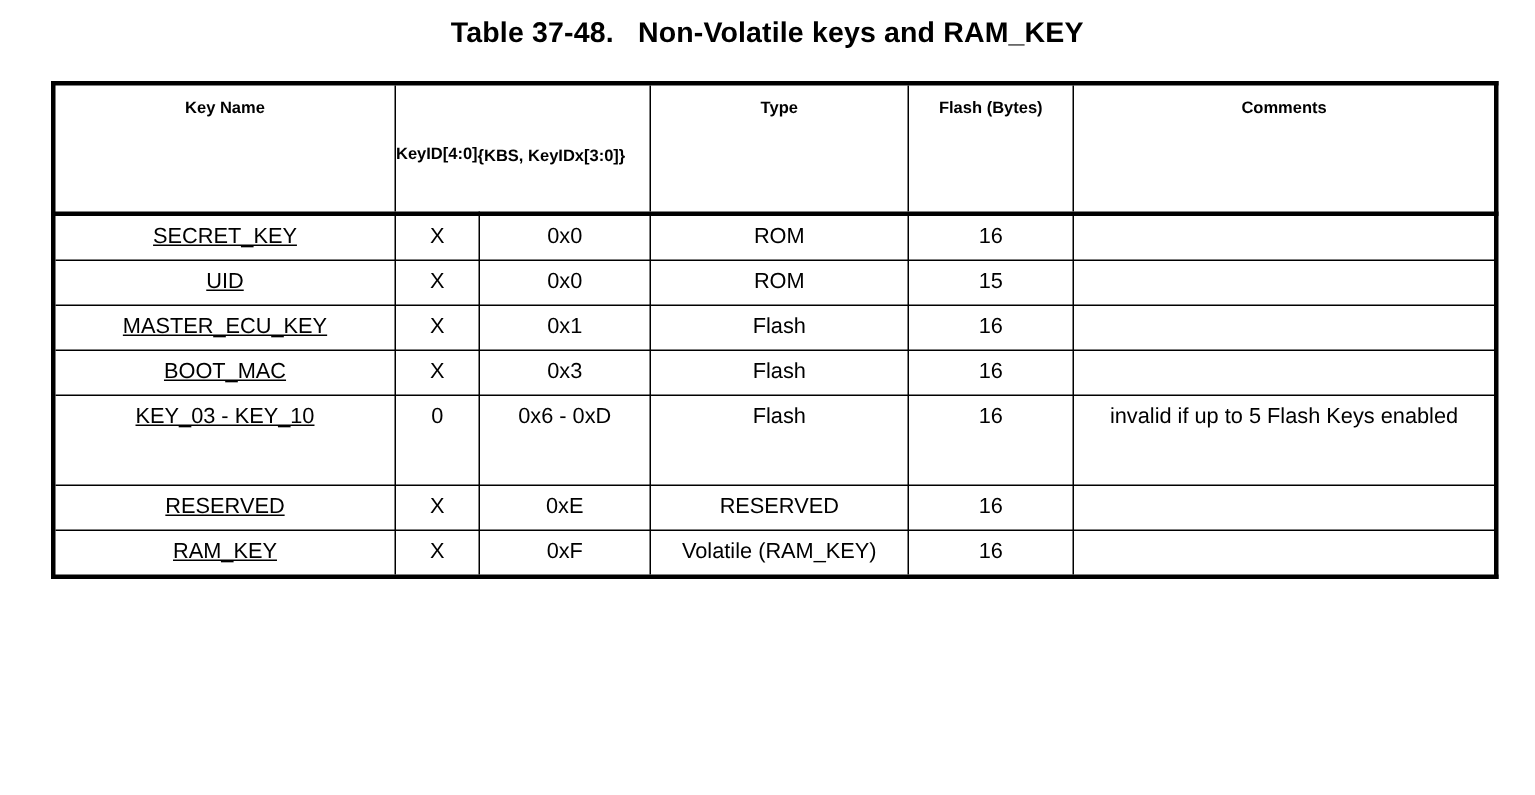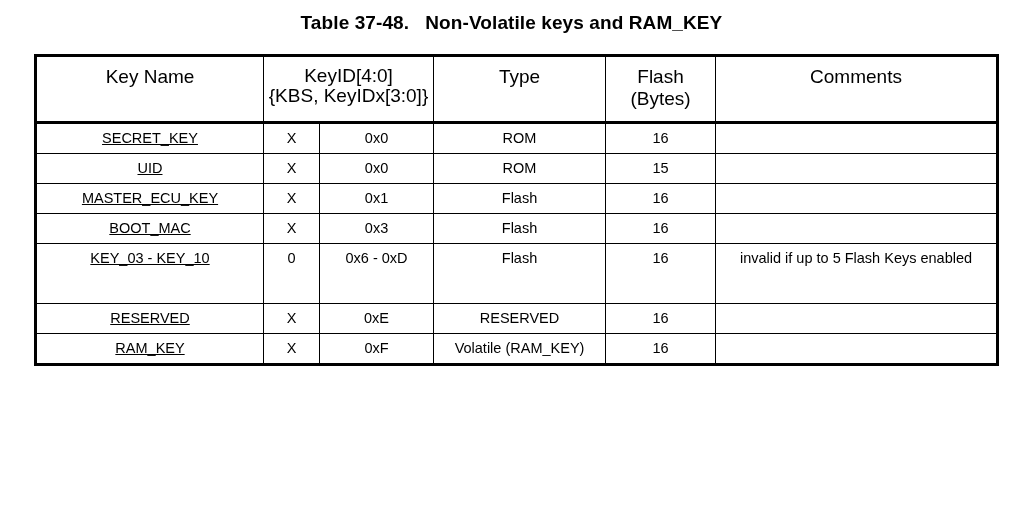--- a/index.html
+++ b/index.html
@@ -58,31 +58,30 @@
     text-align: center;
     vertical-align: top;
     color: #000000;
     background: #ffffff;
   }
 
   
   table.keys thead th {
     border-top: 3px solid #000000;
     border-bottom: 3px solid #000000;
-    font-weight: normal;
-    font-size: 19px;
+    font-weight: bold;
+    font-size: 11px;
     vertical-align: top;
   }
   table.keys thead th.first-col { border-left: 3px solid #000000; }
   table.keys thead th.last-col  { border-right: 3px solid #000000; }
 
   .hdr-stack {
-    height: 64px;
+    height: 84px;
     display: flex;
-    flex-direction: column;
     align-items: center;
     justify-content: flex-start;
     padding-top: 9px;
     box-sizing: border-box;
     line-height: 1.0;
   }
   .hdr-stack .line2 {
     margin-top: 1px;
     white-space: nowrap;
   }

